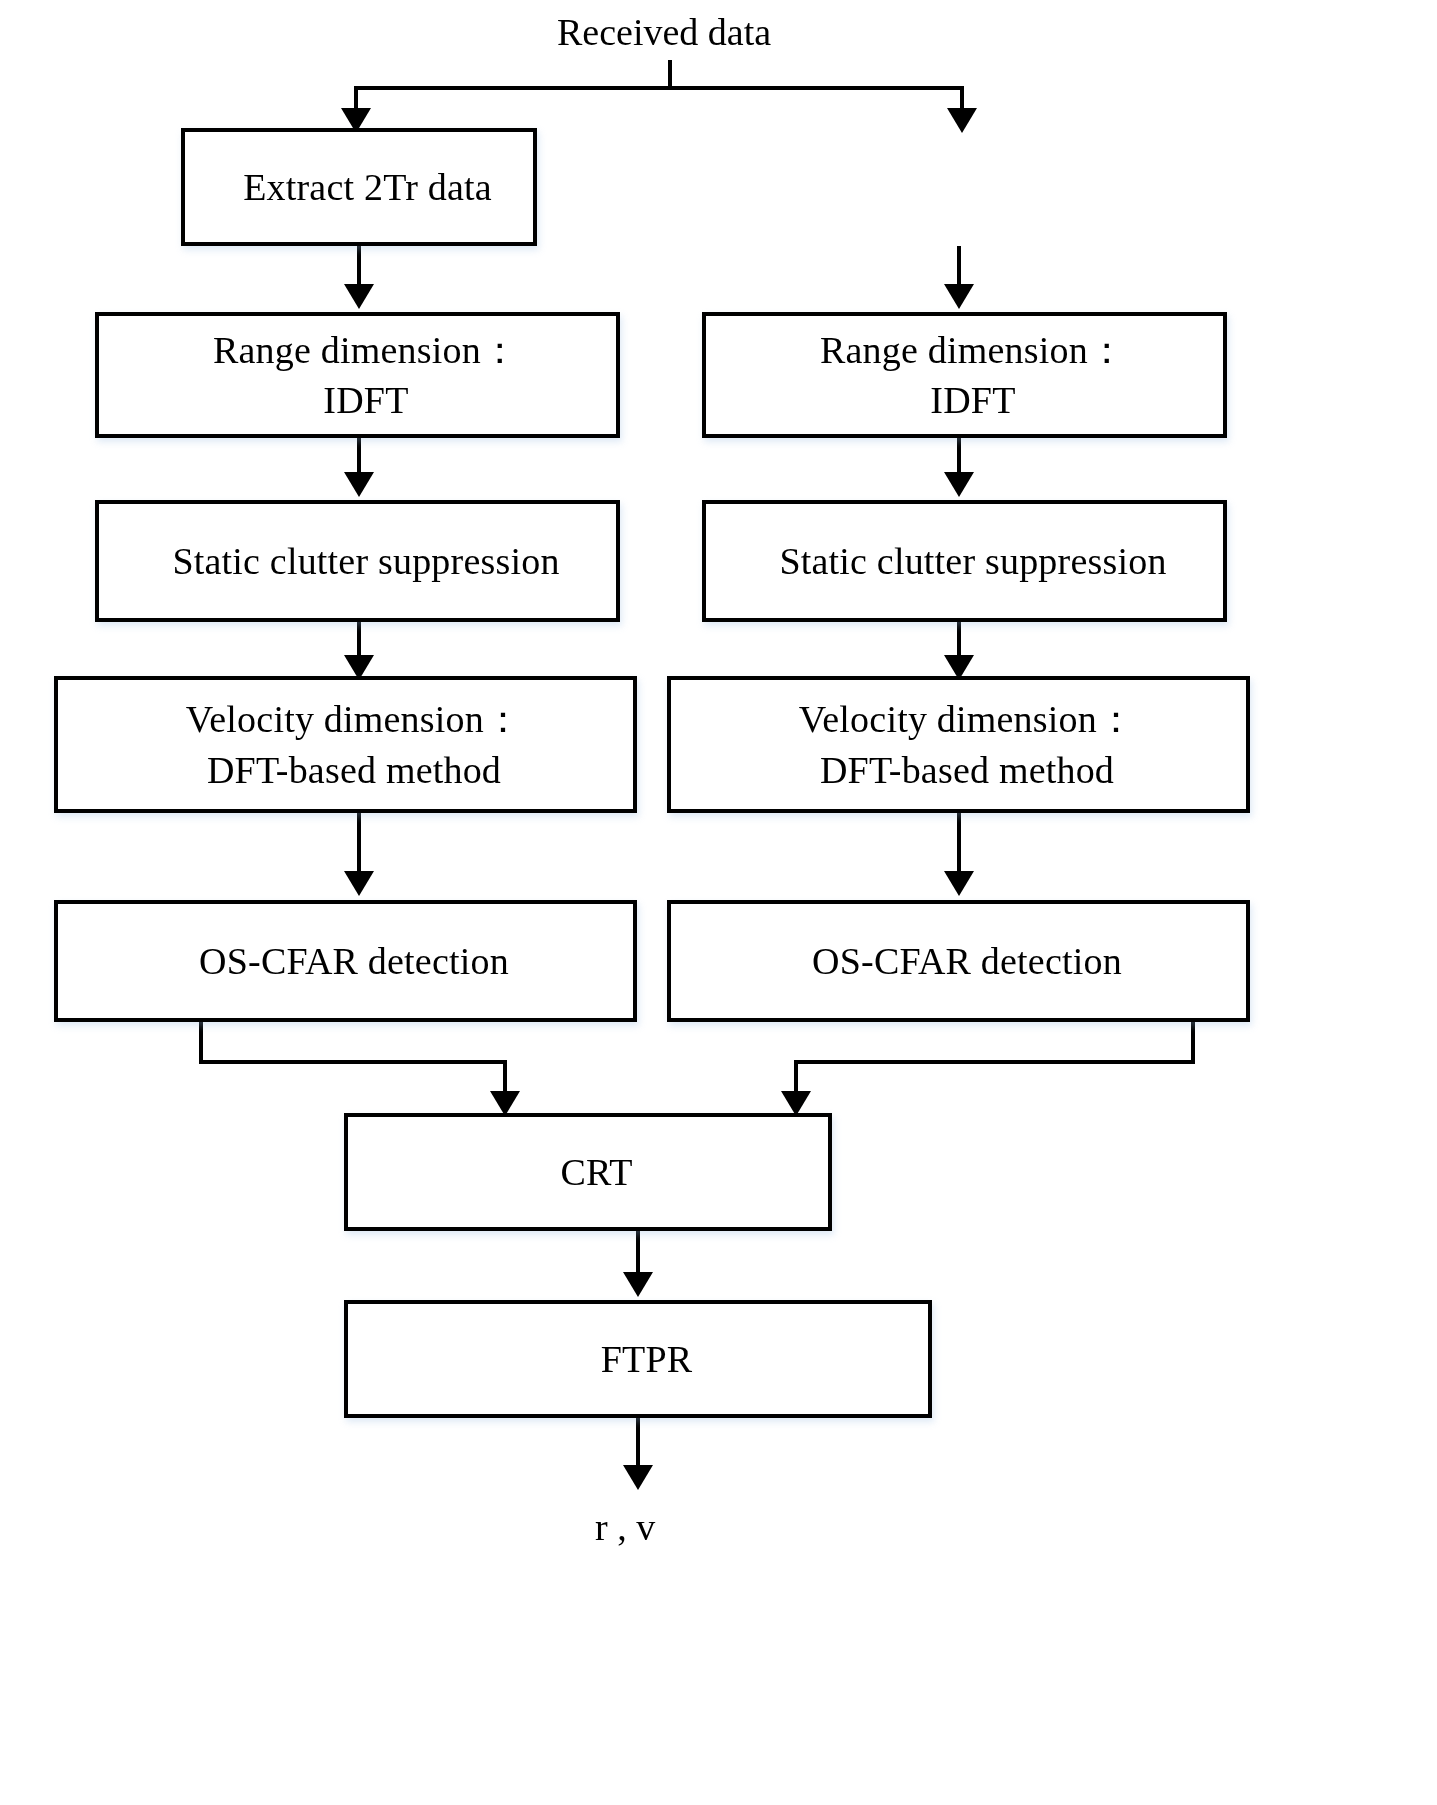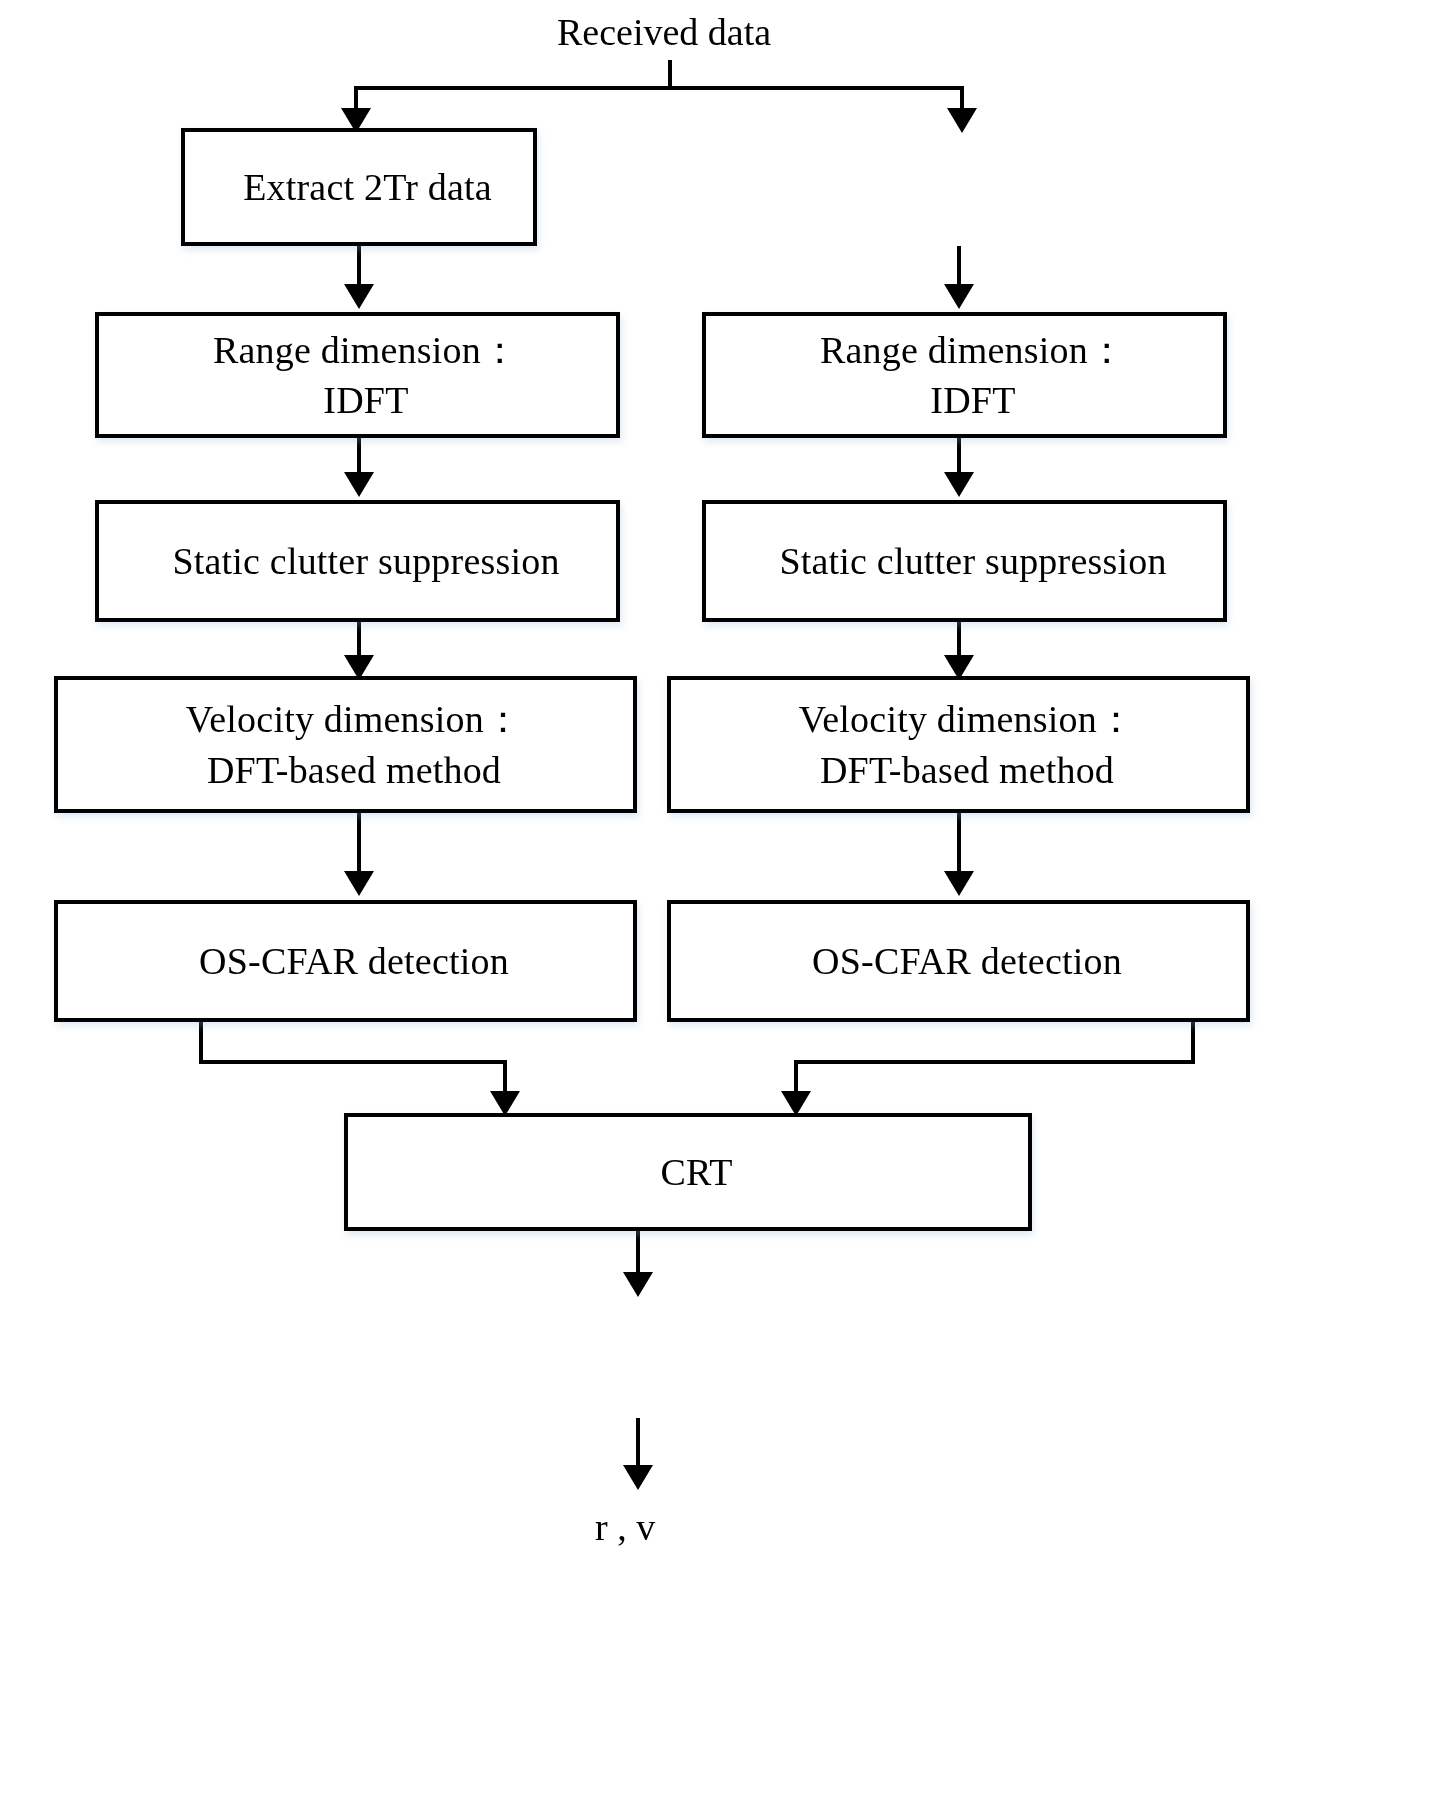--- a/index.html
+++ b/index.html
@@ -162,28 +162,33 @@
   <div class="vline" style="left:167px; top:1022px; height:42px;"></div>
   <div class="hline" style="left:167px; top:1060px; width:308px;"></div>
   <div class="vline" style="left:471px; top:1060px; height:36px;"></div>
   <div class="arrowhead" style="left:458px; top:1091px;"></div>
 
   <div class="vline" style="left:1159px; top:1022px; height:42px;"></div>
   <div class="hline" style="left:762px; top:1060px; width:401px;"></div>
   <div class="vline" style="left:762px; top:1060px; height:36px;"></div>
   <div class="arrowhead" style="left:749px; top:1091px;"></div>
 
-  <div class="node" style="left:312px; top:1113px; width:688px; height:118px;">
+  <div class="node" style="left:312px; top:1113px; width:488px; height:118px;">
     <span class="txt">
         <span class="l1">CRT</span>
       </span>
   </div>
 
   <div class="vline" style="left:604px; top:1231px; height:46px;"></div>
   <div class="arrowhead" style="left:591px; top:1272px;"></div>
 
+  <div class="node" style="left:312px; top:1300px; width:588px; height:118px;">
+    <span class="txt">
+        <span class="l1">FTPR</span>
+      </span>
+  </div>
 
   <div class="vline" style="left:604px; top:1418px; height:52px;"></div>
   <div class="arrowhead" style="left:591px; top:1465px;"></div>
 
   <div class="freelabel ital" style="left:563px; top:1505px;">r , v</div>
 
 </div>
 
 </body></html>

